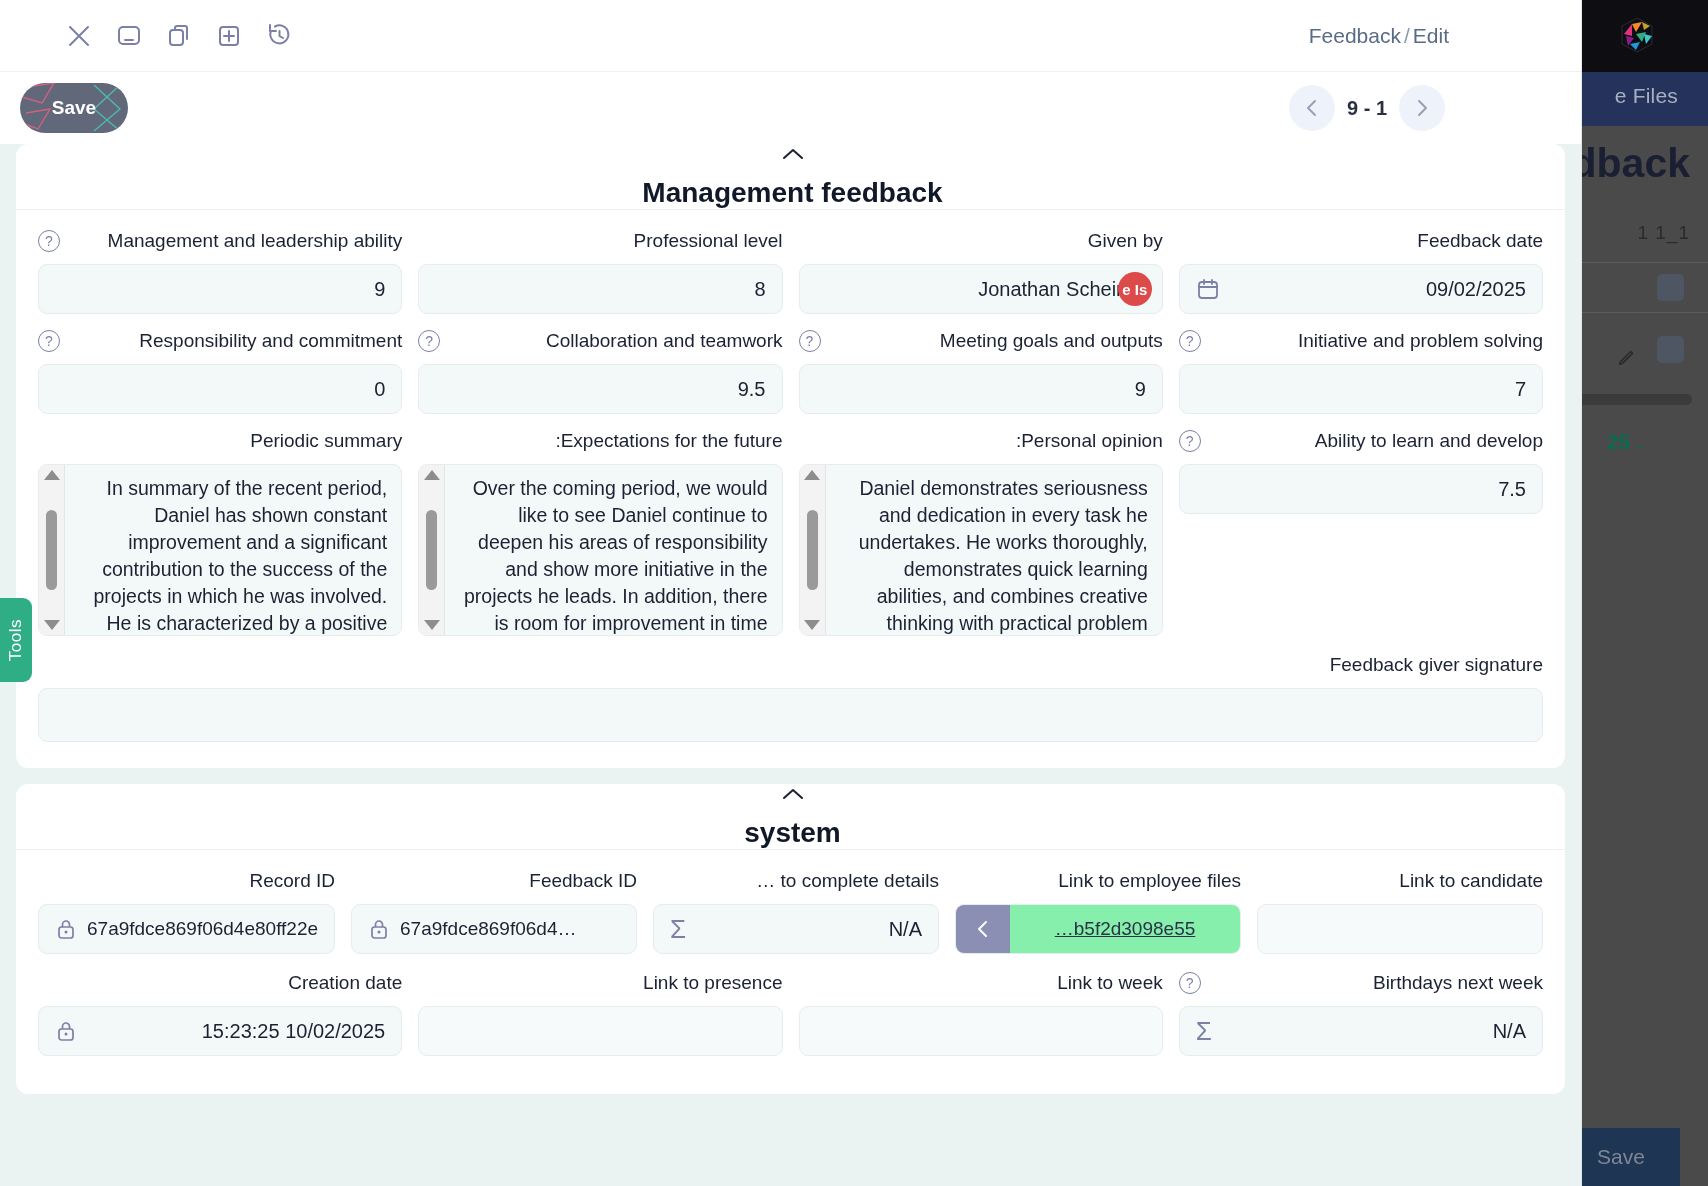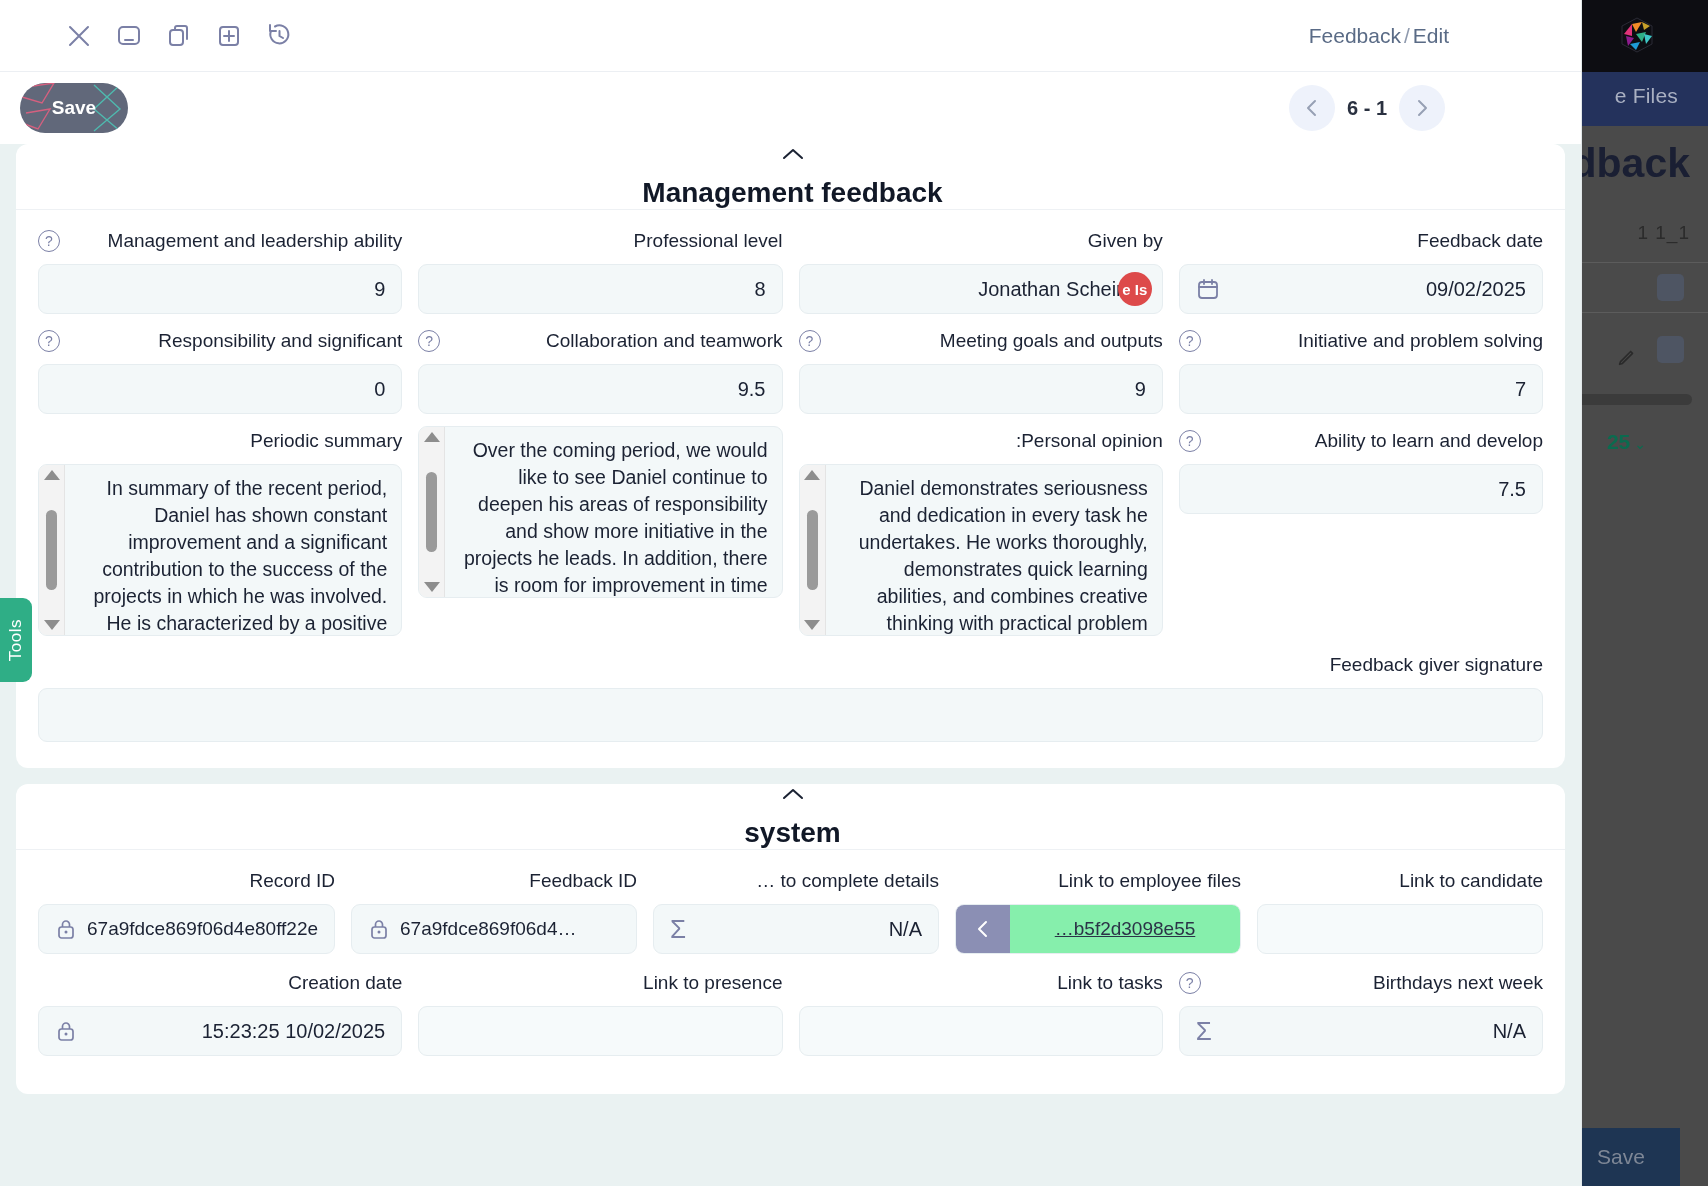--- a/index.html
+++ b/index.html
@@ -261,21 +261,21 @@
       </svg>
       <span style="position:relative;z-index:2">Save</span>
     </button>
 
     <div class="pager">
       <button class="pg-btn">
         <svg width="18" height="18" viewBox="0 0 18 18">
             <path d="M12 2L5 9l7 7" stroke="#97a0b4" stroke-width="2" fill="none" stroke-linecap="round" stroke-linejoin="round"></path>
           </svg>
       </button>
-      <span class="pg-label">6 - 1</span>
+      <span class="pg-label">9 - 1</span>
       <button class="pg-btn">
         <svg width="18" height="18" viewBox="0 0 18 18">
             <path d="M6 2l7 7-7 7" stroke="#97a0b4" stroke-width="2" fill="none" stroke-linecap="round" stroke-linejoin="round"></path>
           </svg>
       </button>
     </div>
   </div>
 
   <div class="sheet-body">
 
@@ -335,21 +335,21 @@
               </span>
               <span class="val">09/02/2025</span>
             </div>
           </div>
         </div>
 
         <div class="grid4">
           <div class="field">
             <div class="field-head">
               <span class="help-icon">?</span>
-              <span class="field-label">Responsibility and significant</span>
+              <span class="field-label">Responsibility and commitment</span>
             </div>
             <div class="input-box">
               <span class="val">0</span>
             </div>
           </div>
           <div class="field">
             <div class="field-head">
               <span class="help-icon">?</span>
               <span class="field-label">Collaboration and teamwork</span>
             </div>
@@ -386,20 +386,23 @@
               <div class="ta-scroll">
                 <div class="ta-arrow up"></div>
                 <div class="ta-thumb"></div>
                 <div class="ta-arrow down"></div>
               </div>
               <div class="ta-text">In summary of the recent period, Daniel has shown constant improvement and a significant contribution to the success of the projects in which he was involved. He is characterized by a positive attitude and high motivation, and</div>
             </div>
           </div>
 
           <div class="field">
+            <div class="field-head">
+              <span class="field-label">:Expectations for the future</span>
+            </div>
             <div class="ta-box">
               <div class="ta-scroll">
                 <div class="ta-arrow up"></div>
                 <div class="ta-thumb"></div>
                 <div class="ta-arrow down"></div>
               </div>
               <div class="ta-text">Over the coming period, we would like to see Daniel continue to deepen his areas of responsibility and show more initiative in the projects he leads. In addition, there is room for improvement in time</div>
             </div>
           </div>
 
@@ -540,21 +543,21 @@
             <div class="field-head">
               <span class="field-label">Link to presence</span>
             </div>
             <div class="input-box empty">
               <span class="val"></span>
             </div>
           </div>
 
           <div class="field">
             <div class="field-head">
-              <span class="field-label">Link to tasks</span>
+              <span class="field-label">Link to week</span>
             </div>
             <div class="input-box empty">
               <span class="val"></span>
             </div>
           </div>
 
           <div class="field">
             <div class="field-head">
               <span class="help-icon">?</span>
               <span class="field-label">Birthdays next week</span>

